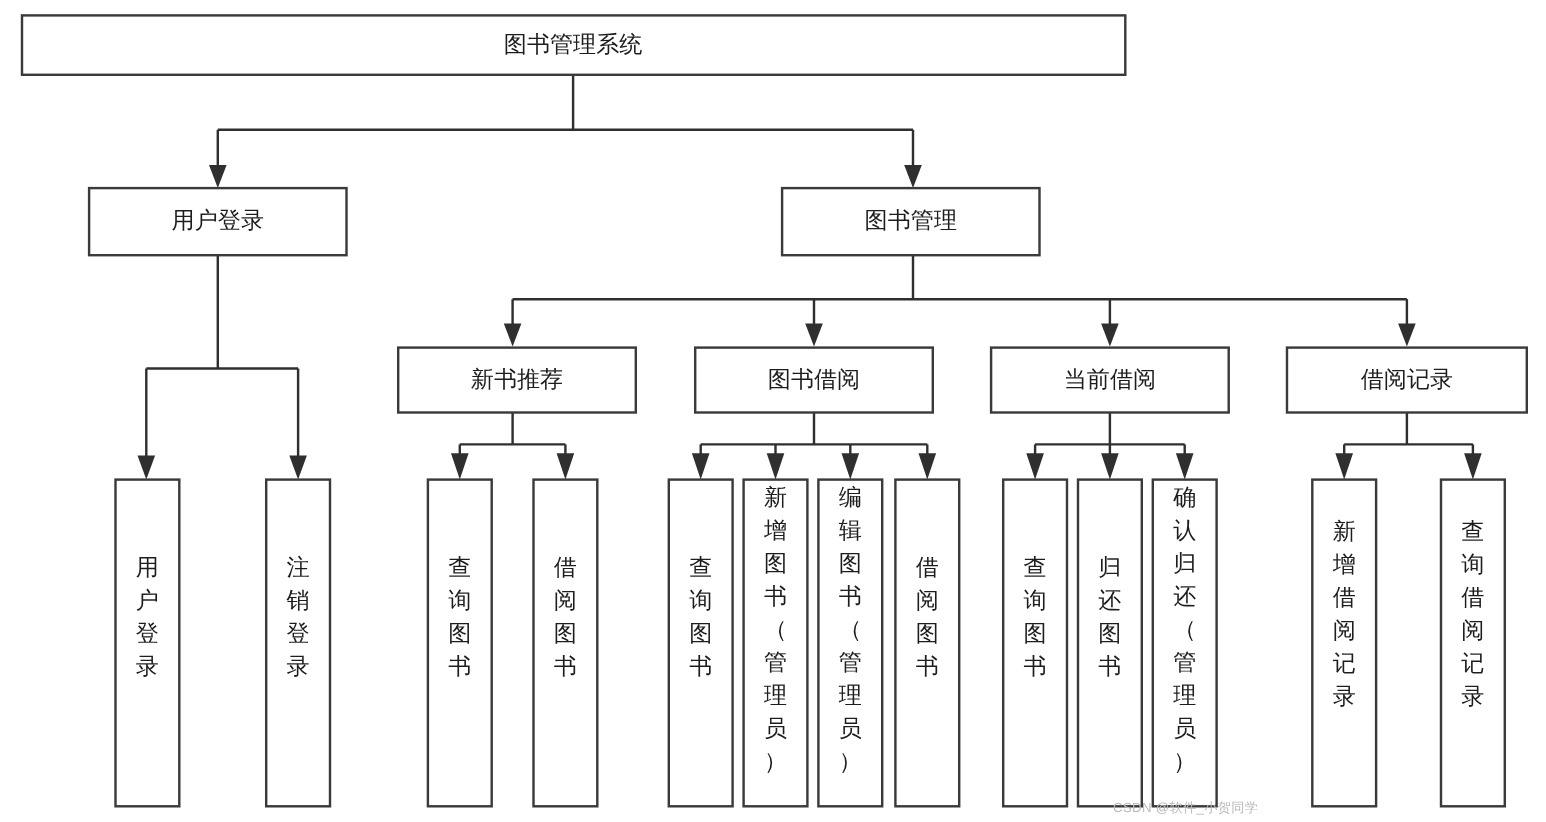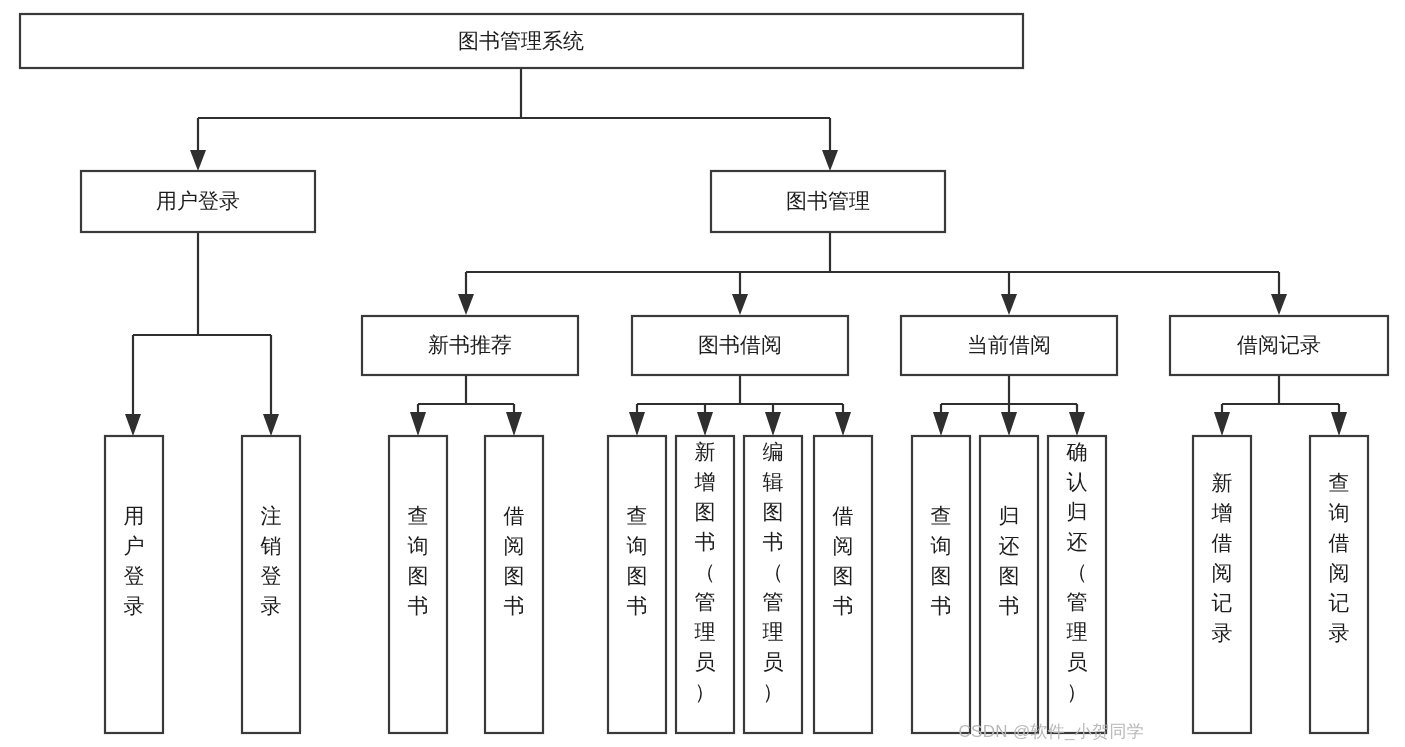--- a/index.html
+++ b/index.html
@@ -52,21 +52,21 @@
   }
   .arrow-head {
     fill: #2f2f2f;
     stroke: none;
   }
   .watermark {
     position: absolute;
     right: 8px;
     bottom: 4px;
     font-family: "Liberation Sans", "DejaVu Sans", sans-serif;
-    font-size: 17px;
+    font-size: 12px;
     color: #b9b9b9;
     white-space: nowrap;
     letter-spacing: 0.3px;
   }
 </style>
 </head>
 <body>
 
 <div id="diagram-root">
 

